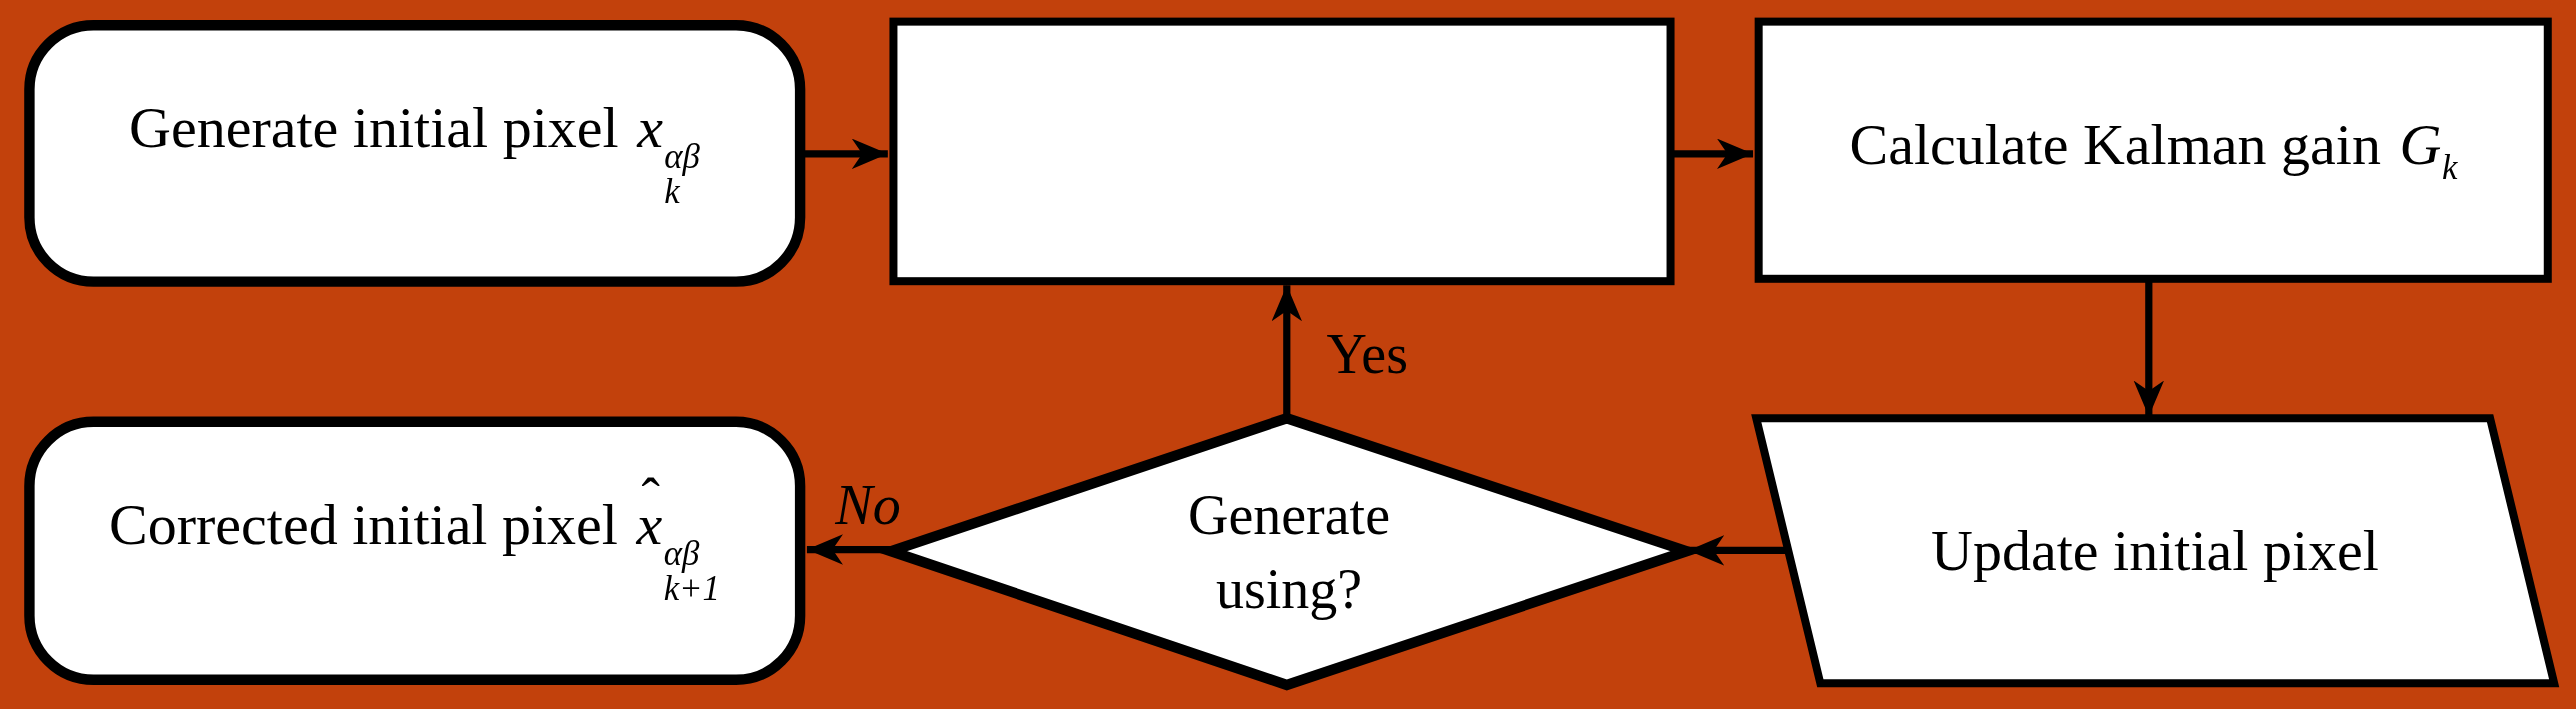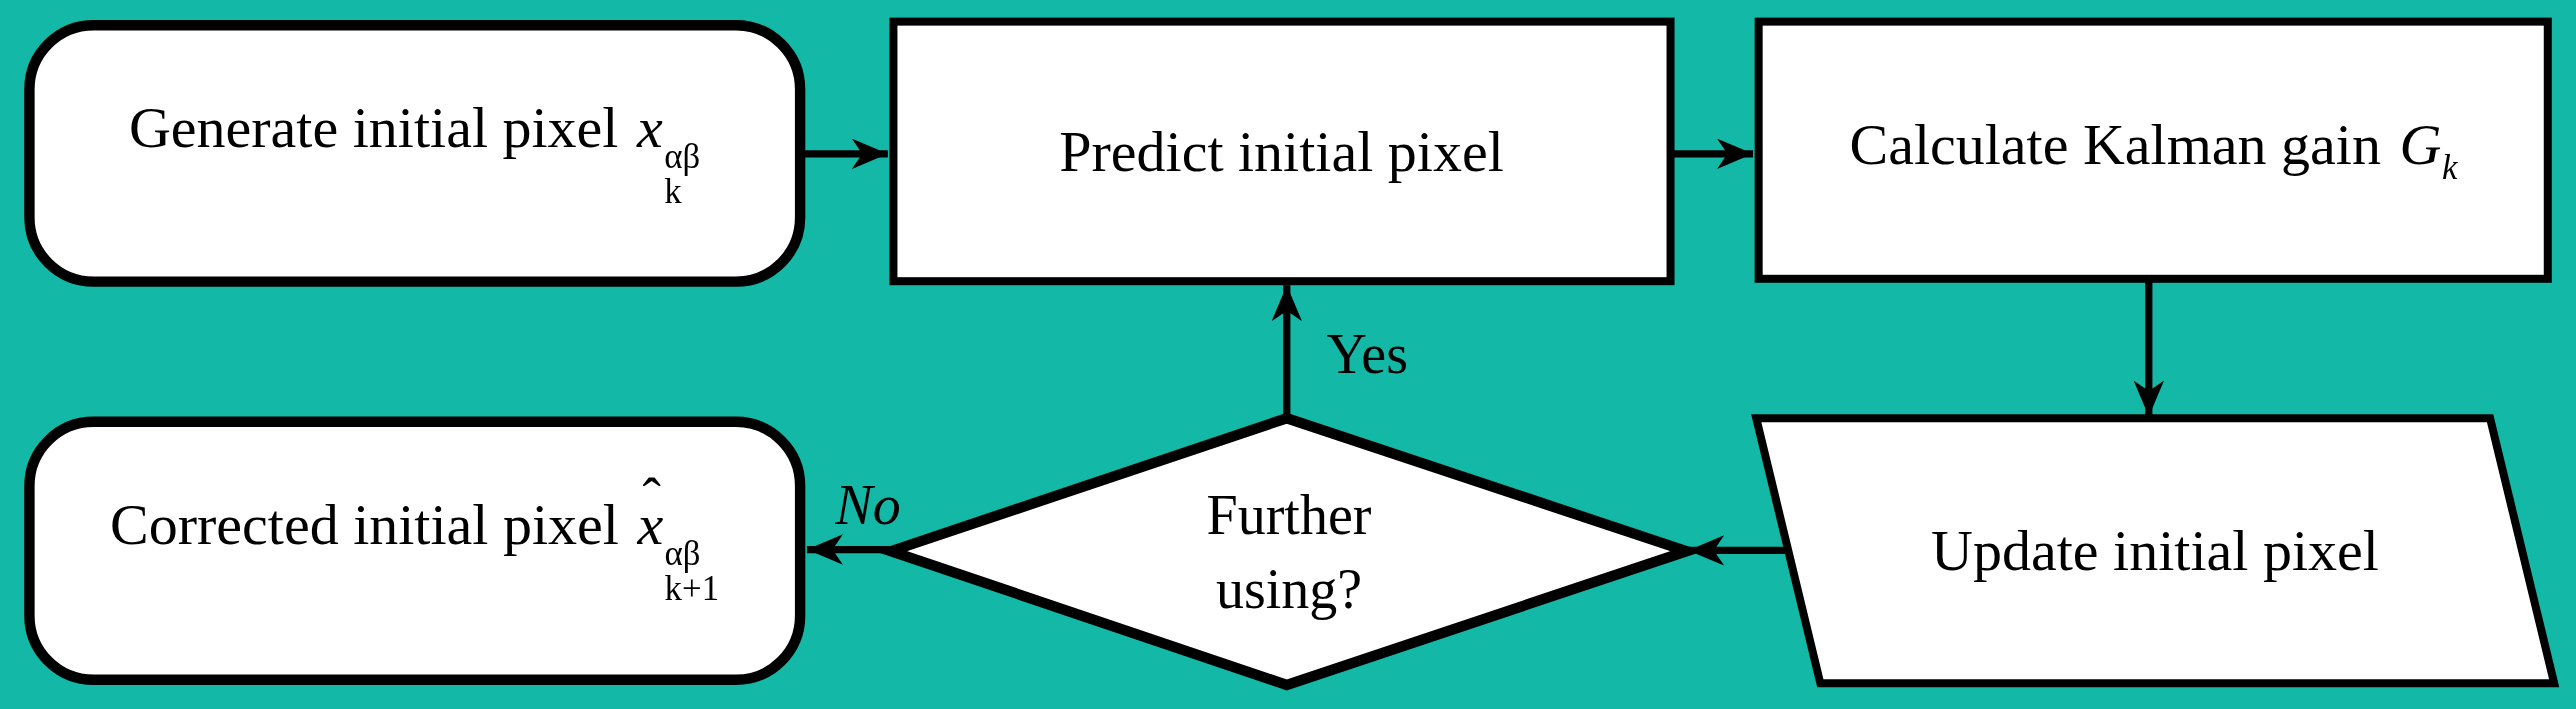--- a/index.html
+++ b/index.html
@@ -1,39 +1,39 @@
 <!DOCTYPE html>
 <html style="font-size:13px"><head>
 <meta charset="utf-8">
 <style>
   html,body{margin:0;padding:0;background:#ffffff;}
   #stage{
     position:relative;
     width:2576px;height:709px;
-    background:#14b8a6;
+    background:#c2410c;
     font-family:"Liberation Serif", serif;
     color:#000;
     overflow:hidden;
   }
   #shapes{position:absolute;left:0;top:0;}
   .lbl{
     position:absolute;
     display:flex;align-items:center;justify-content:center;
     text-align:center;
     font-size:58px;line-height:1.1;
     color:#000;white-space:nowrap;
   }
   .lbl .row{display:inline-block;white-space:nowrap;}
   .col{flex-direction:column;}
   .it{font-style:italic;}
   .mathgrp{margin-left:0.32em;white-space:nowrap;display:inline-block;}
   .msub{font-size:0.6em;font-style:italic;vertical-align:-0.42em;margin-left:0.02em;}
   .mstack{
     display:inline-flex;flex-direction:column;align-items:flex-start;
-    font-size:0.6em;line-height:1.0;
+    font-size:0.6em;line-height:1.0;font-style:italic;
     vertical-align:-0.62em;margin-left:0.04em;
   }
   .mstack span{display:block;}
   .xhat{position:relative;display:inline-block;font-style:italic;}
   .xhat .hat{
     position:absolute;left:55%;transform:translateX(-50%);
     top:-0.45em;font-style:normal;font-size:0.95em;
   }
   .edge-lbl{
     position:absolute;font-size:56px;line-height:56px;
@@ -69,36 +69,33 @@
 
   <div class="lbl" style="left:29px;top:25px;width:771px;height:256px;">
     <span class="row">
       <span>Generate initial pixel</span><span class="mathgrp"><span class="it">x</span><span class="mstack">
             <span>αβ</span>
             <span>k</span>
           </span></span>
     </span>
   </div>
 
-  <div class="lbl" style="left:893px;top:21.6px;width:777px;height:260px;">
-    <span class="row">Predict initial pixel</span>
-  </div>
 
   <div class="lbl" style="left:1759px;top:21.6px;width:789px;height:257px;text-align:center;">
     <span class="row">
       <span>Calculate Kalman gain</span><span class="mathgrp"><span class="it">G</span><span class="msub">k</span></span>
     </span>
   </div>
 
   <div class="lbl col" style="left:1756px;top:418px;width:798px;height:265px;line-height:77px;">
     <span class="row">Update initial pixel</span>
   </div>
 
   <div class="lbl col" style="left:891px;top:418px;width:796px;height:267px;font-size:56px;line-height:74px;">
-    <span class="row">Further</span>
+    <span class="row">Generate</span>
     <span class="row">using?</span>
   </div>
 
   <div class="lbl" style="left:29px;top:421px;width:771px;height:258px;">
     <span class="row">
       <span>Corrected initial pixel</span><span class="mathgrp"><span class="xhat"><span class="hat">ˆ</span><span>x</span></span><span class="mstack">
             <span>αβ</span>
             <span>k+1</span>
           </span></span>
     </span>

